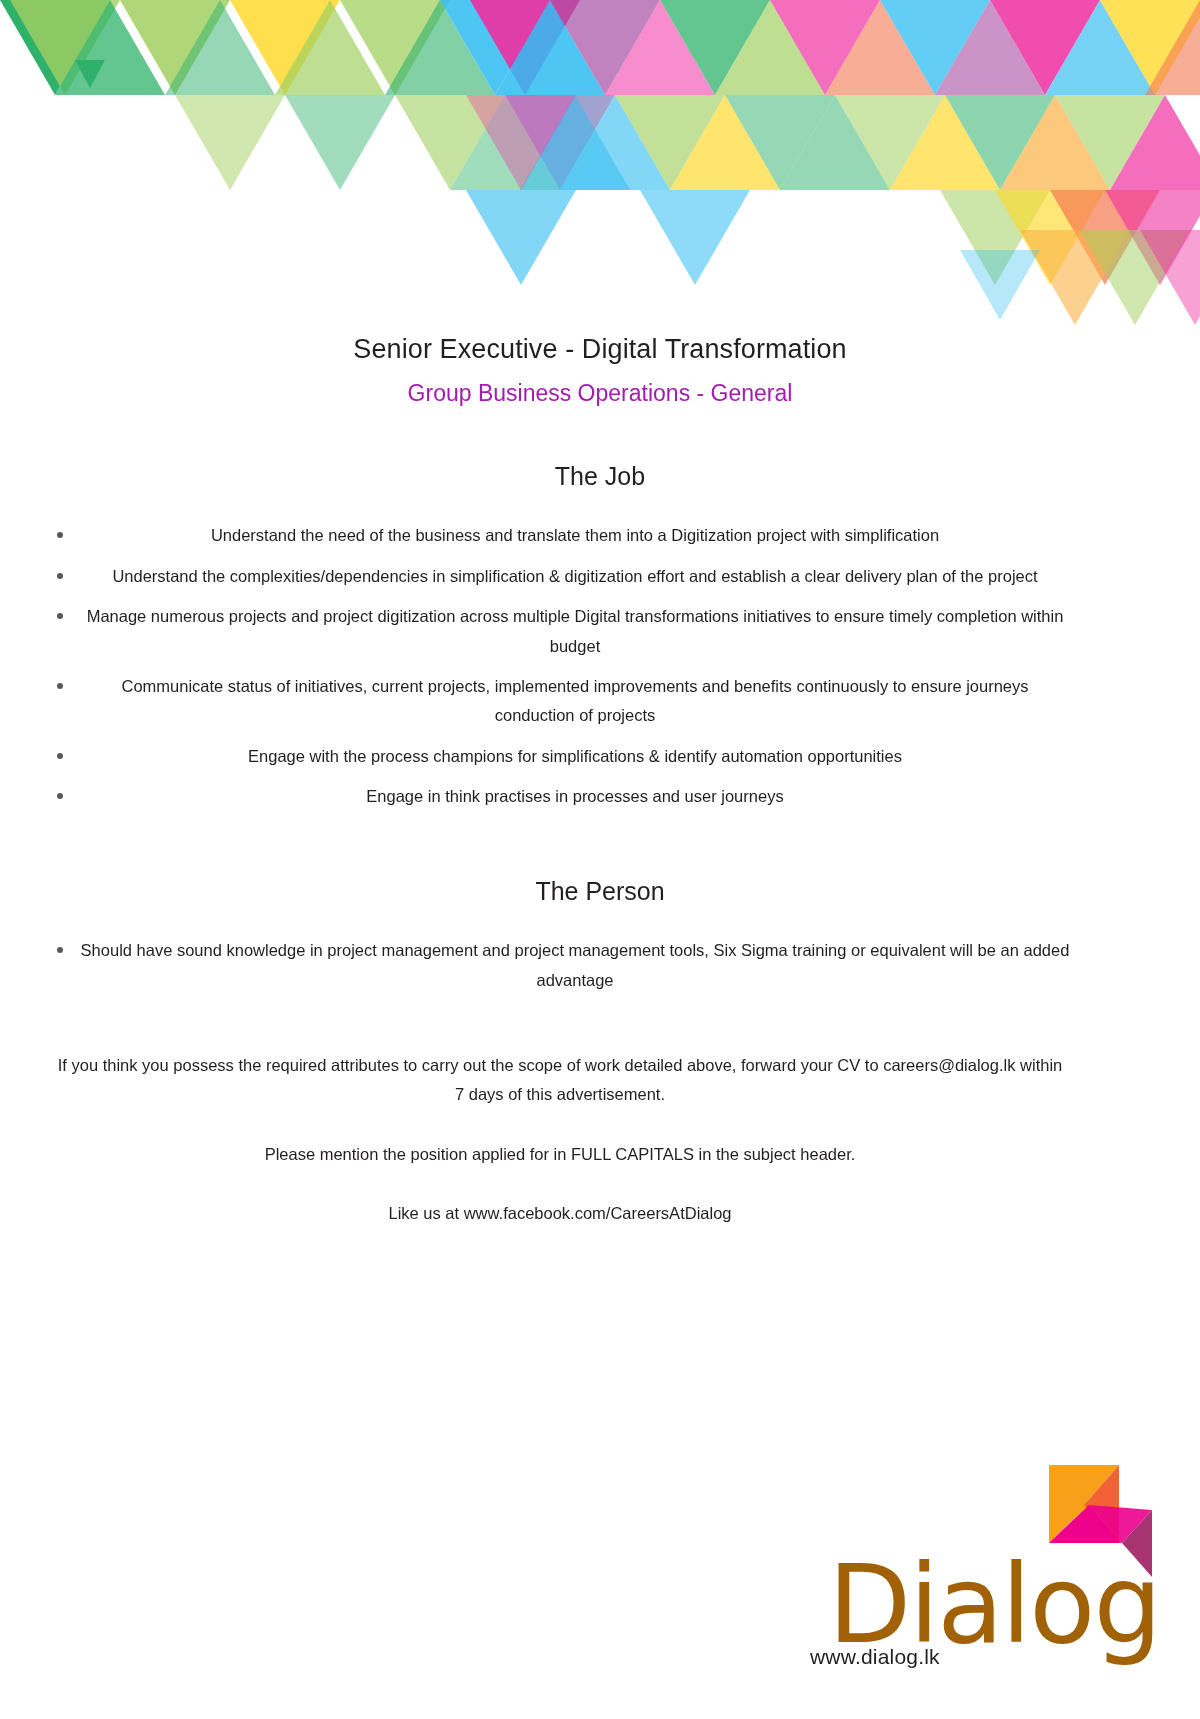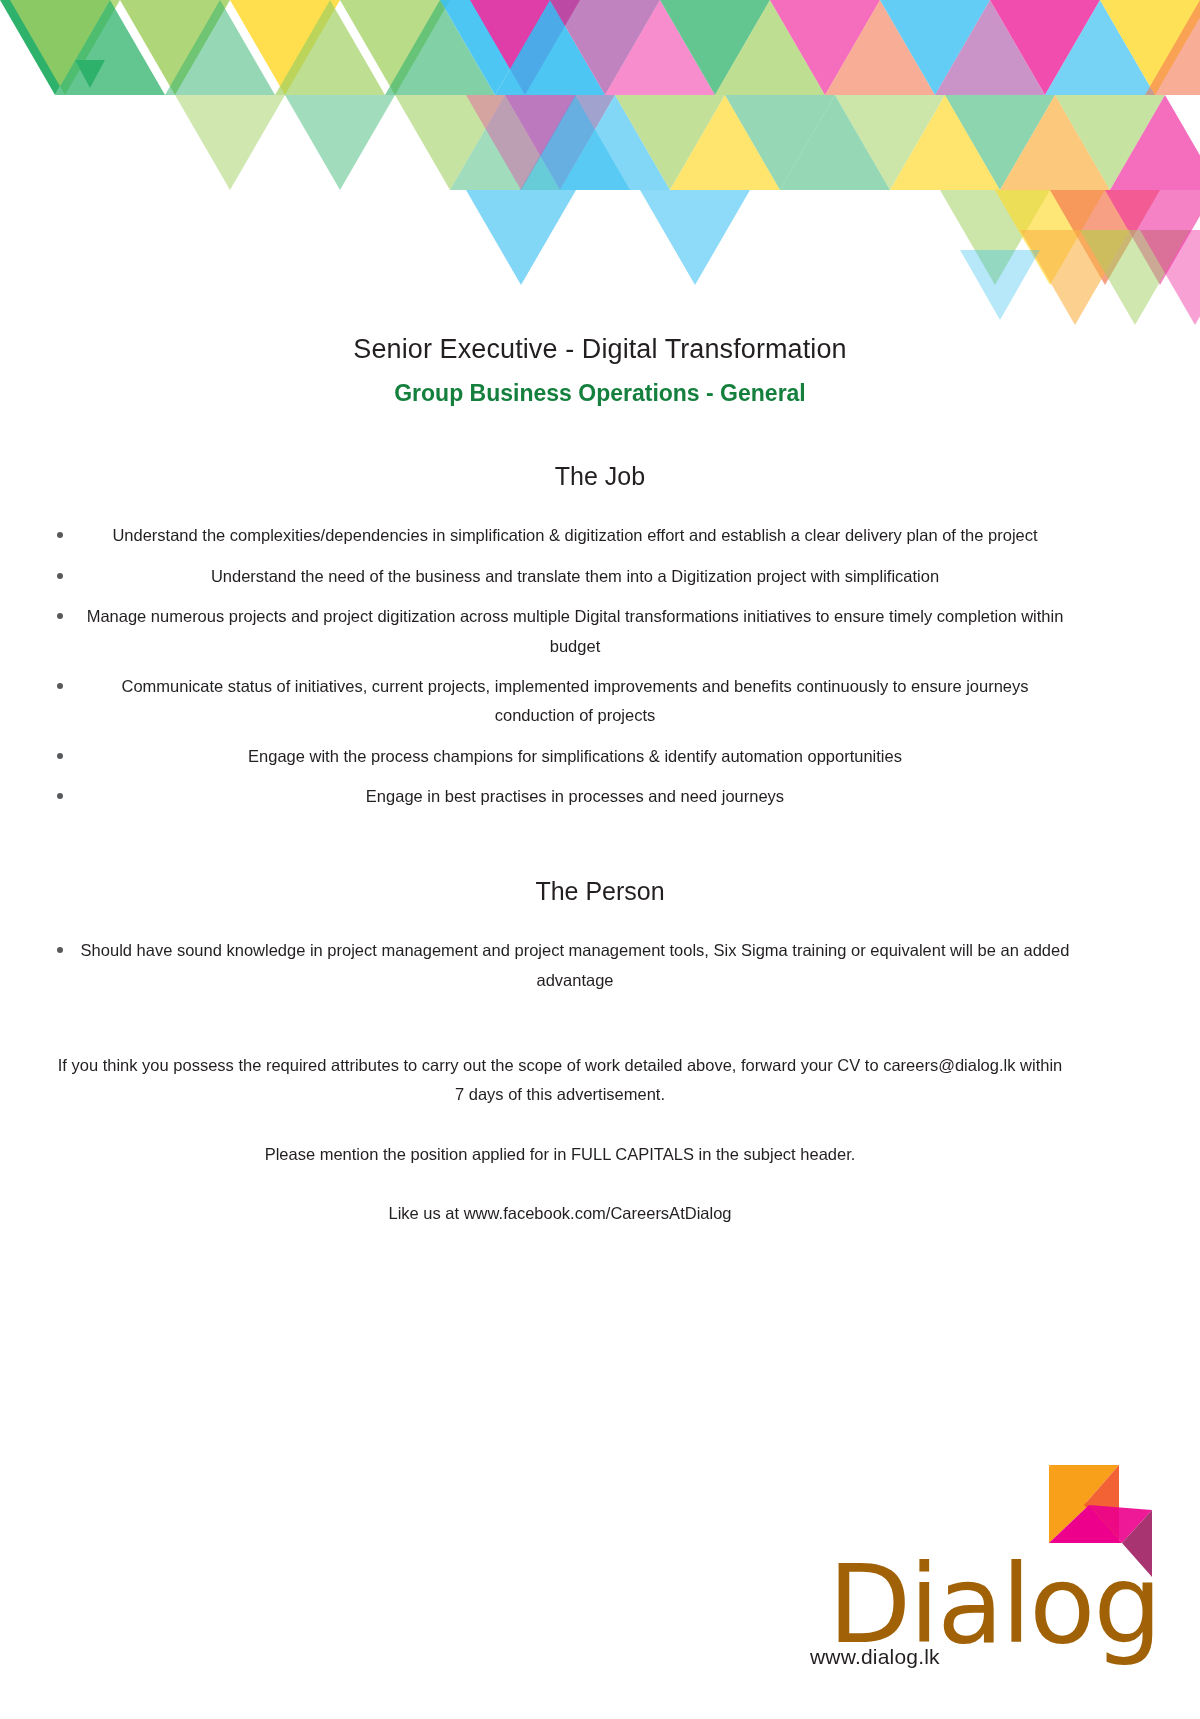--- a/index.html
+++ b/index.html
@@ -41,22 +41,22 @@
   .job-title {
     font-size: 27px;
     font-weight: 400;
     letter-spacing: 0.1px;
     color: #231f20;
     margin: 0 0 8px 0;
     line-height: 1.45;
   }
   .dept-title {
     font-size: 23px;
-    font-weight: 700;
-    color: #15803d;
+    font-weight: 400;
+    color: #a21caf;
     margin: 0 0 52px 0;
     line-height: 1.45;
   }
   .section-heading {
     font-size: 25px;
     font-weight: 400;
     color: #231f20;
     margin: 2px 0 30px 0;
   }
   .section-heading.person { margin-top: 66px; }
@@ -198,26 +198,26 @@
   </svg>
 </div>
 
 <div class="doc">
 
   <h1 class="job-title">Senior Executive - Digital Transformation</h1>
   <h2 class="dept-title">Group Business Operations - General</h2>
 
   <h3 class="section-heading">The Job</h3>
   <ul class="bullets">
+    <li>Understand the need of the business and translate them into a Digitization project with simplification</li>
     <li>Understand the complexities/dependencies in simplification &amp; digitization effort and establish a clear delivery plan of the project</li>
-    <li>Understand the need of the business and translate them into a Digitization project with simplification</li>
     <li>Manage numerous projects and project digitization across multiple Digital transformations initiatives to ensure timely completion within budget</li>
     <li>Communicate status of initiatives, current projects, implemented improvements and benefits continuously to ensure journeys conduction of projects</li>
     <li>Engage with the process champions for simplifications &amp; identify automation opportunities</li>
-    <li>Engage in best practises in processes and need journeys</li>
+    <li>Engage in think practises in processes and user journeys</li>
   </ul>
 
   <h3 class="section-heading person">The Person</h3>
   <ul class="bullets">
     <li>Should have sound knowledge in project management and project management tools, Six Sigma training or equivalent will be an added advantage</li>
   </ul>
 
   <div class="footer-block">
     <p class="footer-para">If you think you possess the required attributes to carry out the scope of work detailed above, forward your CV to careers@dialog.lk within 7 days of this advertisement.</p>
     <p class="footer-para">Please mention the position applied for in FULL CAPITALS in the subject header.</p>

